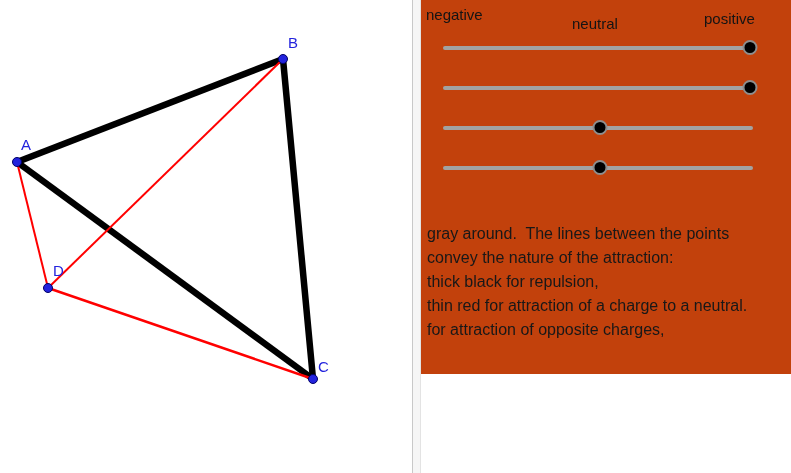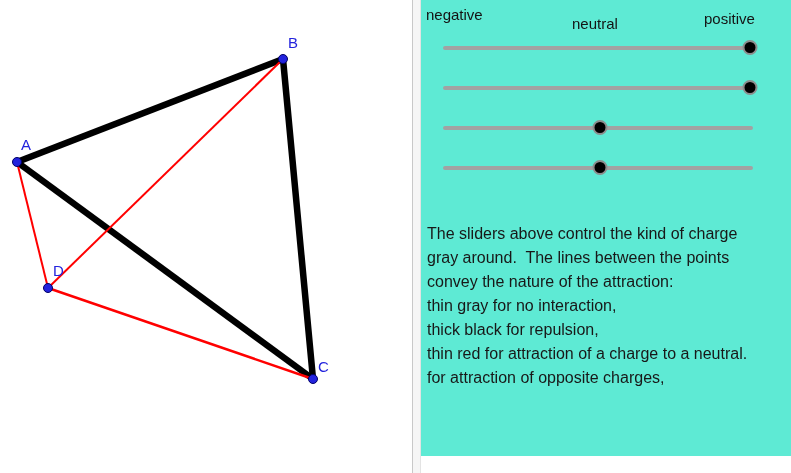--- a/index.html
+++ b/index.html
@@ -7,21 +7,21 @@
   body {
     position:relative; overflow:hidden; background:#ffffff;
     font-family:"Liberation Sans", sans-serif;
   }
   .graphics-view { position:absolute; left:0; top:0; width:412px; height:473px; }
   .graphics-view svg { display:block; }
   .splitter {
     position:absolute; left:412px; top:0; width:9px; height:473px;
     background:#f6f6f6; border-left:1px solid #c9c9c9; border-right:1px solid #e3e3e3;
   }
-  .control-panel { position:absolute; left:421px; top:0; width:370px; height:456px; background:#5eead4; }
+  .control-panel { position:absolute; left:421px; top:0; width:370px; height:374px; background:#c2410c; }
   .scale-label { position:absolute; font-size:15px; color:#141414; white-space:nowrap; }
   .scale-label.negative { left:5px;  top:6px; }
   .scale-label.neutral  { left:151px; top:15px; }
   .scale-label.positive { left:283px; top:10px;text-align:center; }
   .slider { position:absolute; left:22px; width:310px; height:16px; }
   .slider .track {
     position:absolute; left:0; right:0; top:6px; height:4px;
     background:#a2a2a2; border-radius:2px;
   }
   .slider .handle {
@@ -76,21 +76,19 @@
         <div class="track" style="background: rgb(162, 162, 162);"></div>
         <div class="handle" style="left: 50.6%; background: rgb(0, 0, 0);"></div>
       </div>
       <div class="slider" style="top: 160px;">
         <div class="track" style="background: rgb(162, 162, 162);"></div>
         <div class="handle" style="left: 50.6%; background: rgb(0, 0, 0);"></div>
       </div>
     </div>
 
   <div class="description">
-    <div class="line">The sliders above control the kind of charge</div>
     <div class="line">gray around.  The lines between the points</div>
     <div class="line">convey the nature of the attraction:</div>
-    <div class="line">thin gray for no interaction,</div>
     <div class="line">thick black for repulsion,</div>
     <div class="line">thin red for attraction of a charge to a neutral.</div>
     <div class="line">for attraction of opposite charges,</div>
   </div>
 </div>
 
 </body></html>

